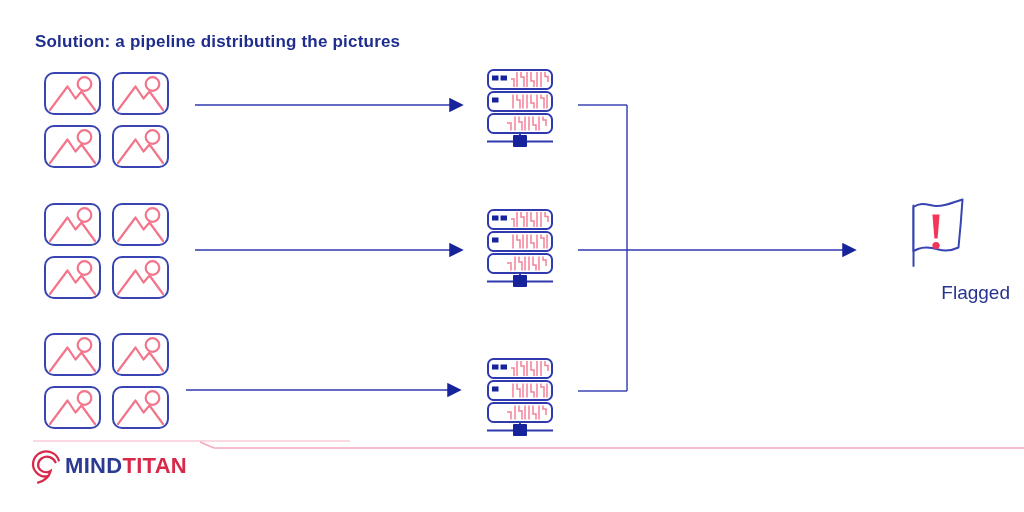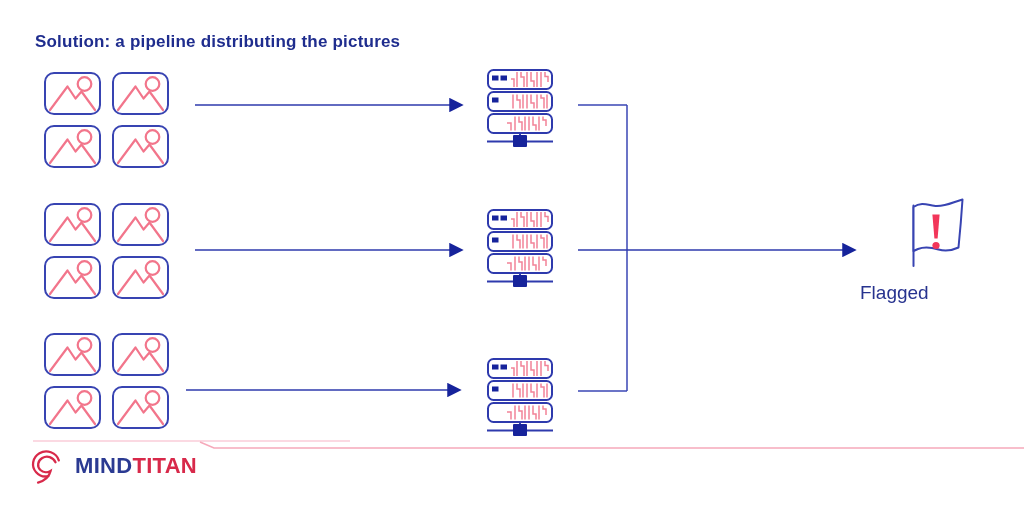--- a/index.html
+++ b/index.html
@@ -11,25 +11,25 @@
   html,body{width:1024px;height:512px;overflow:hidden;}
   body{background:var(--bg);font-family:"Liberation Sans",sans-serif;position:relative;}
   .slide{position:absolute;inset:0;background:var(--bg);border-radius:10px;}
   .title{
     position:absolute;left:35px;top:32px;
     font-size:17px;font-weight:700;color:var(--navy);letter-spacing:.2px;
   }
   .diagram{position:absolute;left:0;top:0;}
   .flag-label{
     position:absolute;left:860px;top:279px;width:150px;
-    text-align:left;color:#27338f;font-size:19px;line-height:28px;font-weight:500;
+    text-align:right;color:#27338f;font-size:19px;line-height:28px;font-weight:500;
   }
   .logo{
     position:absolute;left:30px;top:446px;height:40px;
-    display:flex;align-items:center;gap:11px;text-align:right;
+    display:flex;align-items:center;gap:1px;text-align:right;
   }
   .logo-text{font-size:22px;font-weight:600;letter-spacing:.3px;line-height:38px;}
   .logo-mind{color:#2b3a92;}
   .logo-titan{color:var(--brand-red);}
 </style>
 </head>
 <body>
 
 <div class="slide">
 

